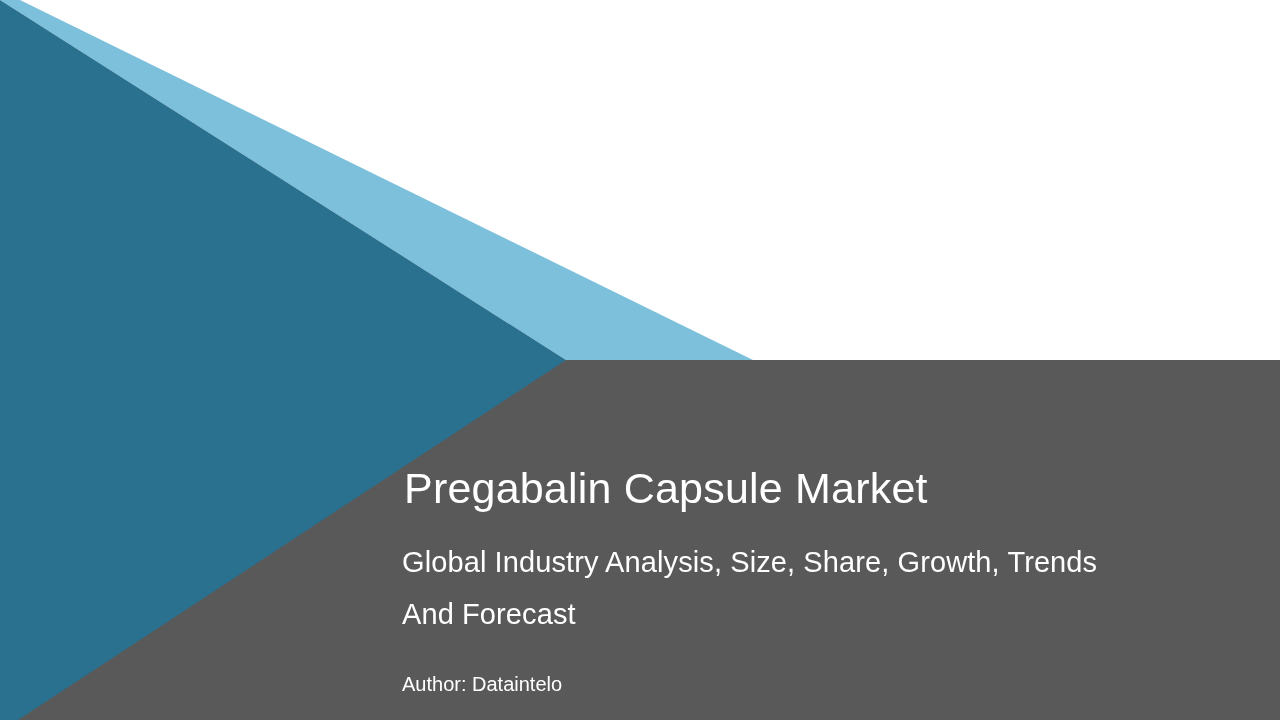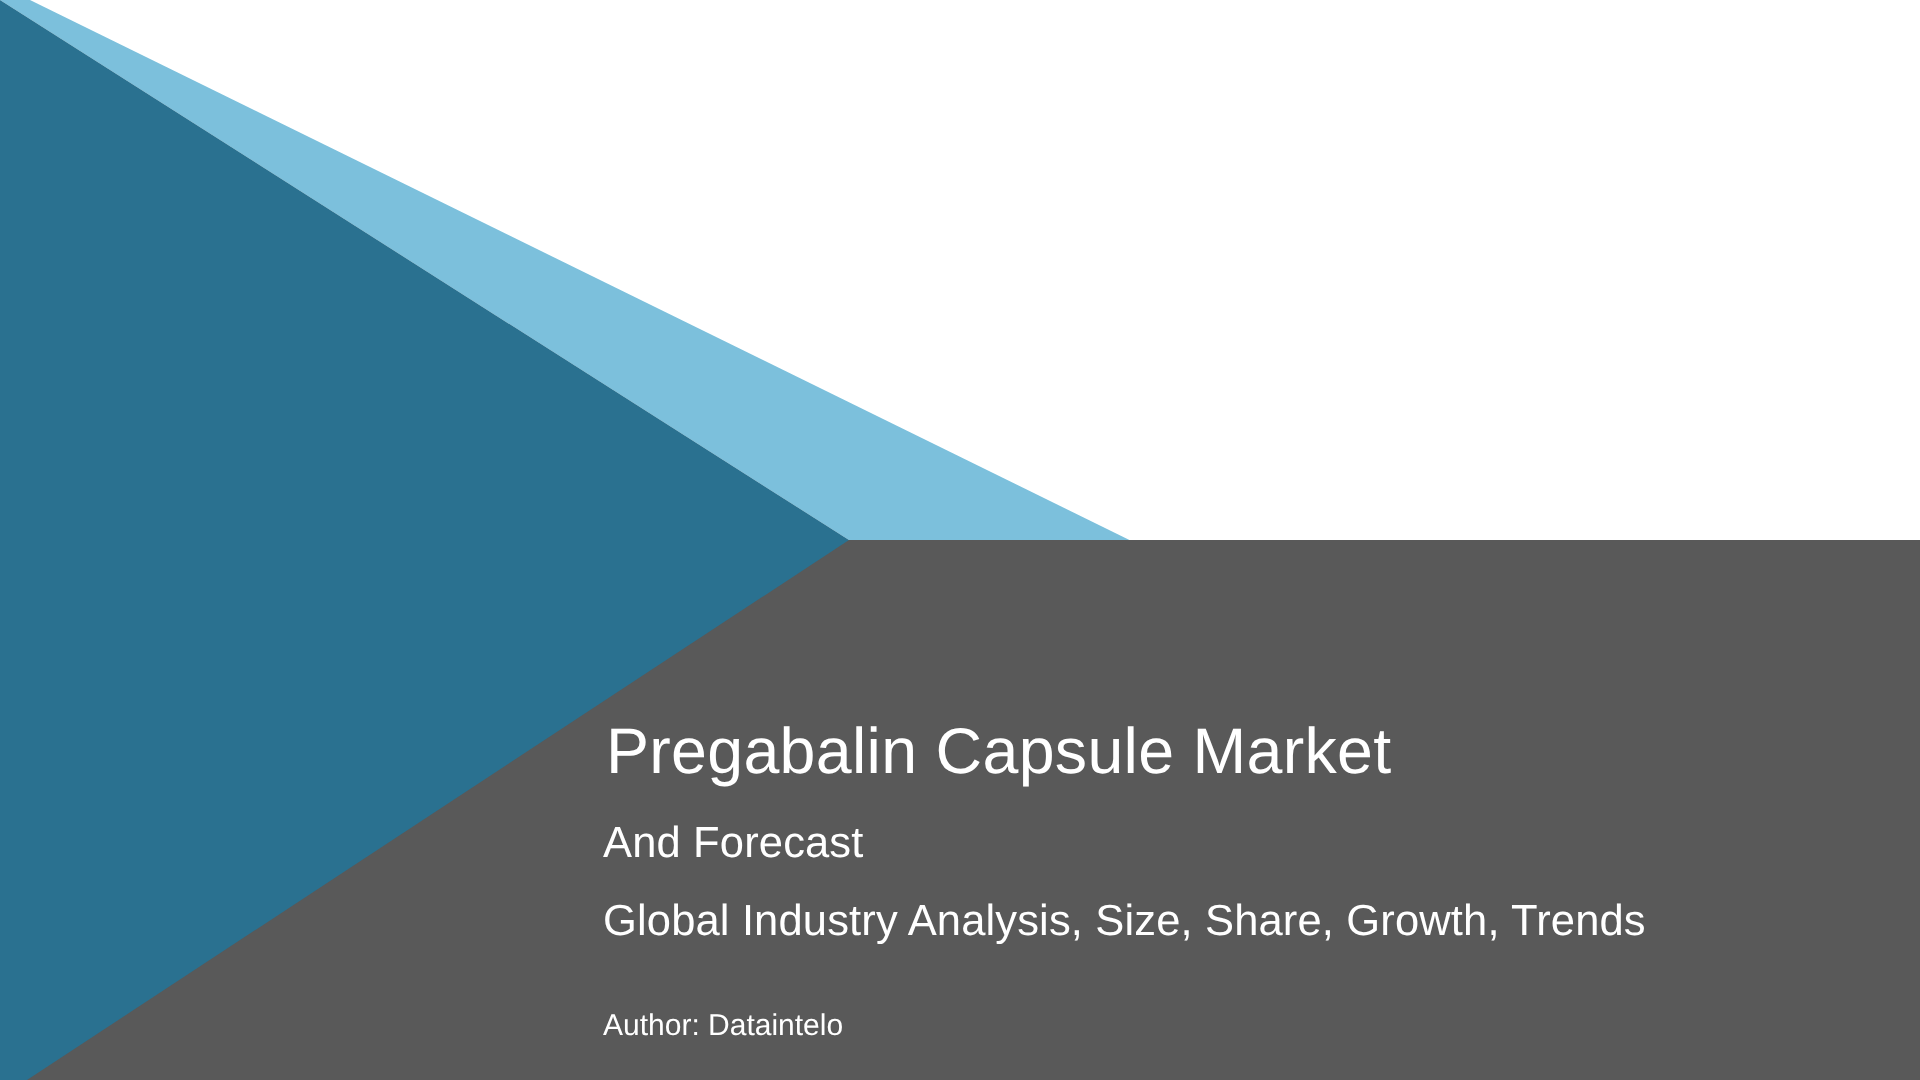--- a/index.html
+++ b/index.html
@@ -24,21 +24,21 @@
   }
   #shape-svg {
     display: block;
   }
   .text-block {
     position: absolute;
     z-index: 5;
   }
   #title {
     left: 404px;
-    top: 476px;
+    top: 463px;
     font-size: 43px;
     line-height: 50px;
     color: #ffffff;
     font-weight: 400;
     letter-spacing: 0.2px;
     white-space: nowrap;
   }
   #subtitle {
     left: 402px;
     top: 536px;
@@ -75,19 +75,19 @@
     <polygon points="20,0 755,361 566,360 0,0" fill="#7CC0DC"></polygon>
 
     <rect x="0" y="360" width="1280" height="360" fill="#595959"></rect>
 
     <polygon points="0,0 566,360 18,720 0,720" fill="#2A7190"></polygon>
   </svg>
 
   <div class="text-block" id="title">Pregabalin Capsule Market</div>
 
   <div class="text-block" id="subtitle">
+    <span class="subtitle-line">Global  Industry Analysis, Size, Share, Growth, Trends</span>
     <span class="subtitle-line">And  Forecast</span>
-    <span class="subtitle-line">Global  Industry Analysis, Size, Share, Growth, Trends</span>
   </div>
 
   <div class="text-block" id="author">Author: Dataintelo</div>
 
 </div>
 
 </body></html>

